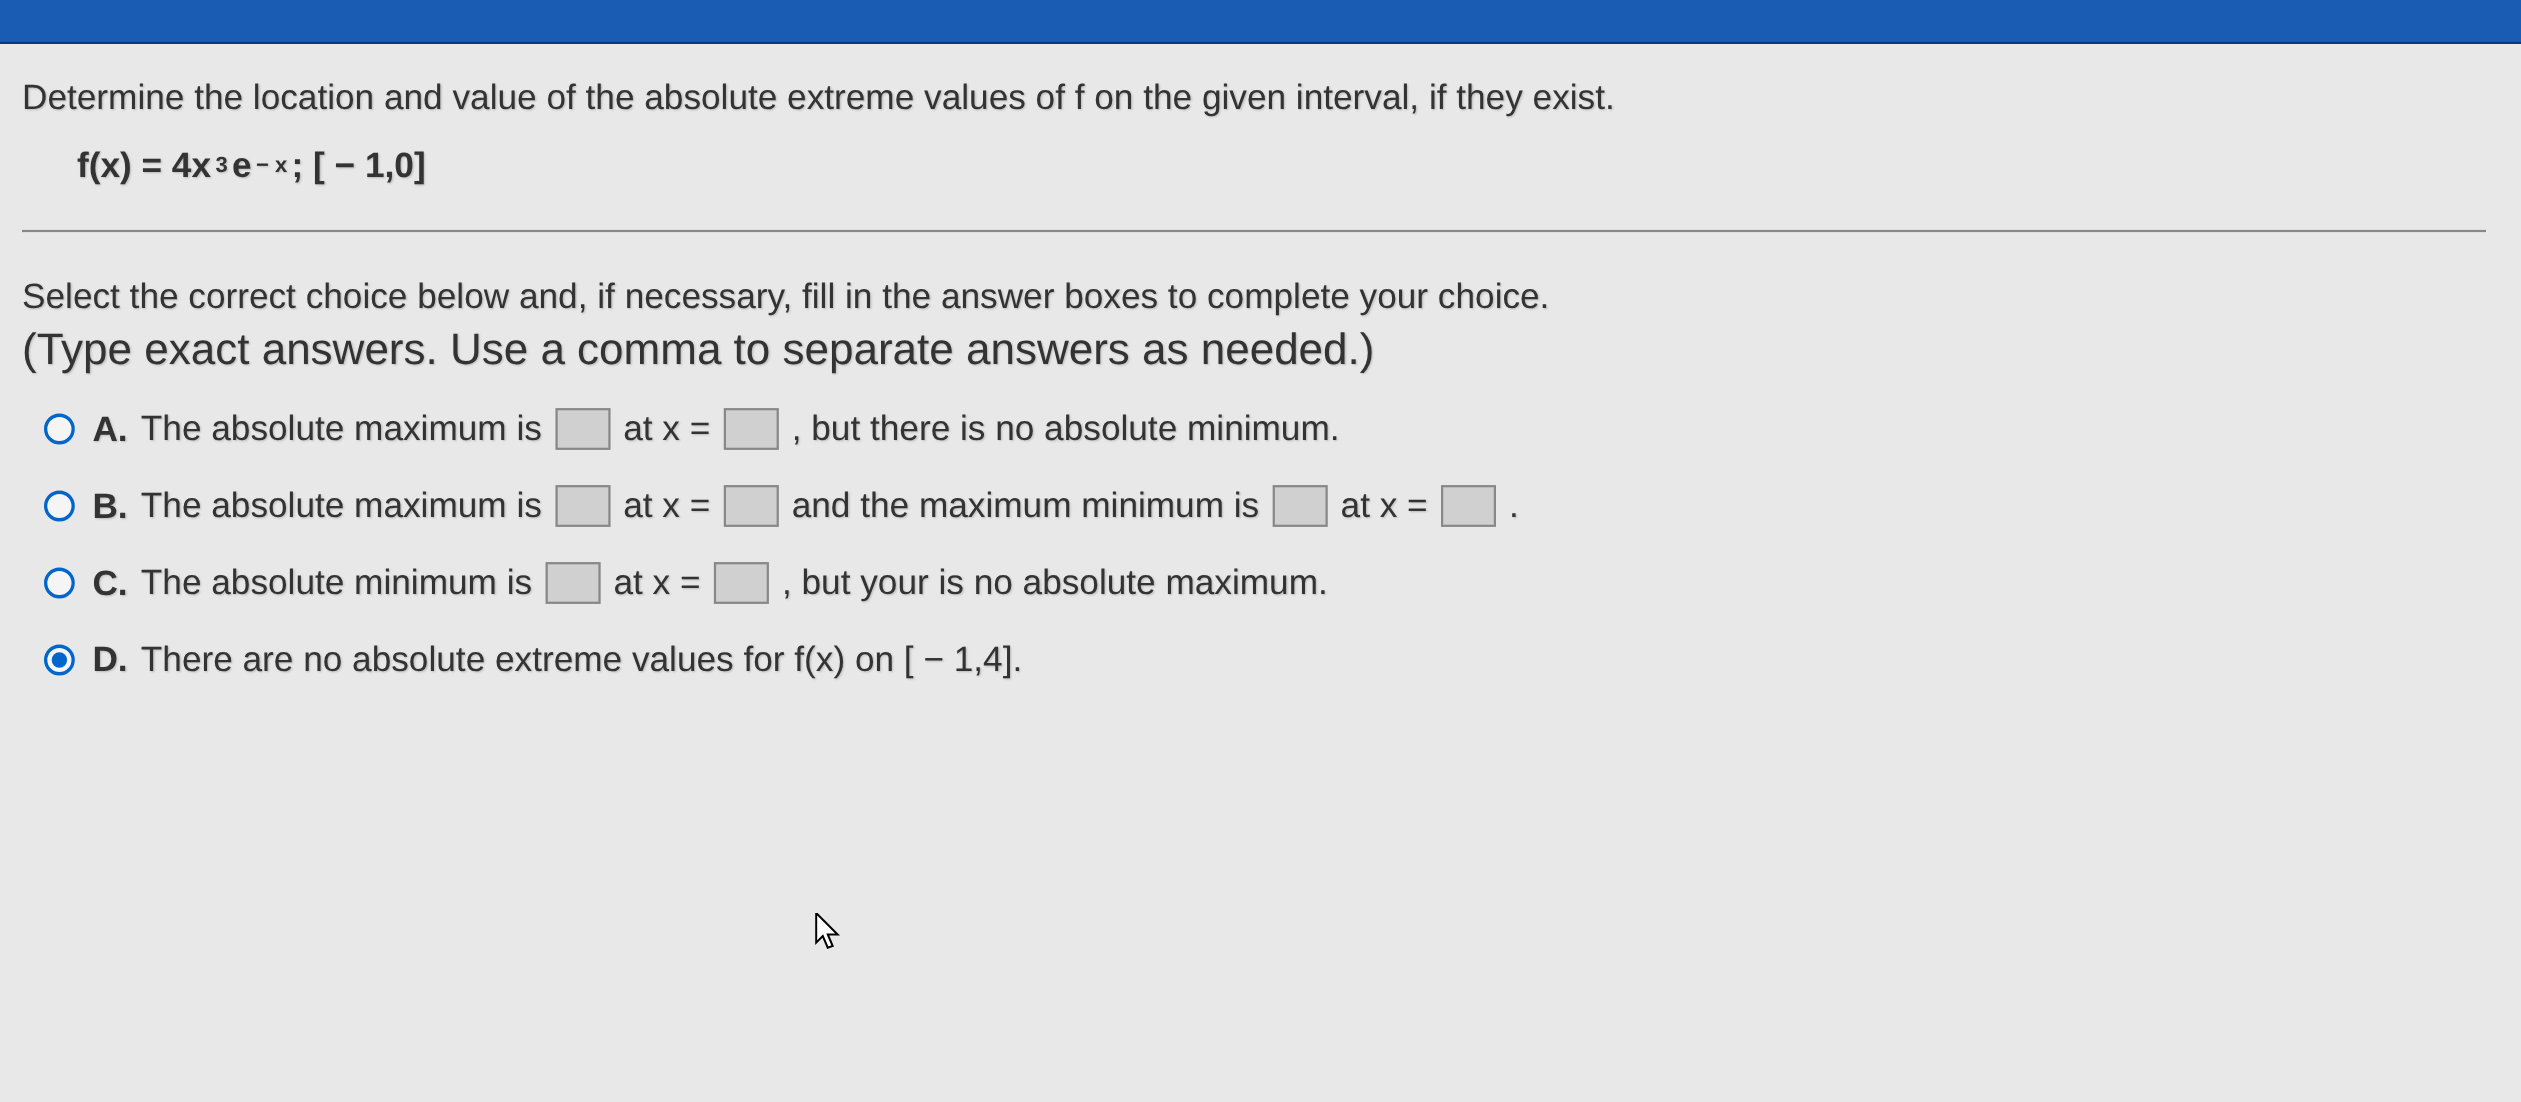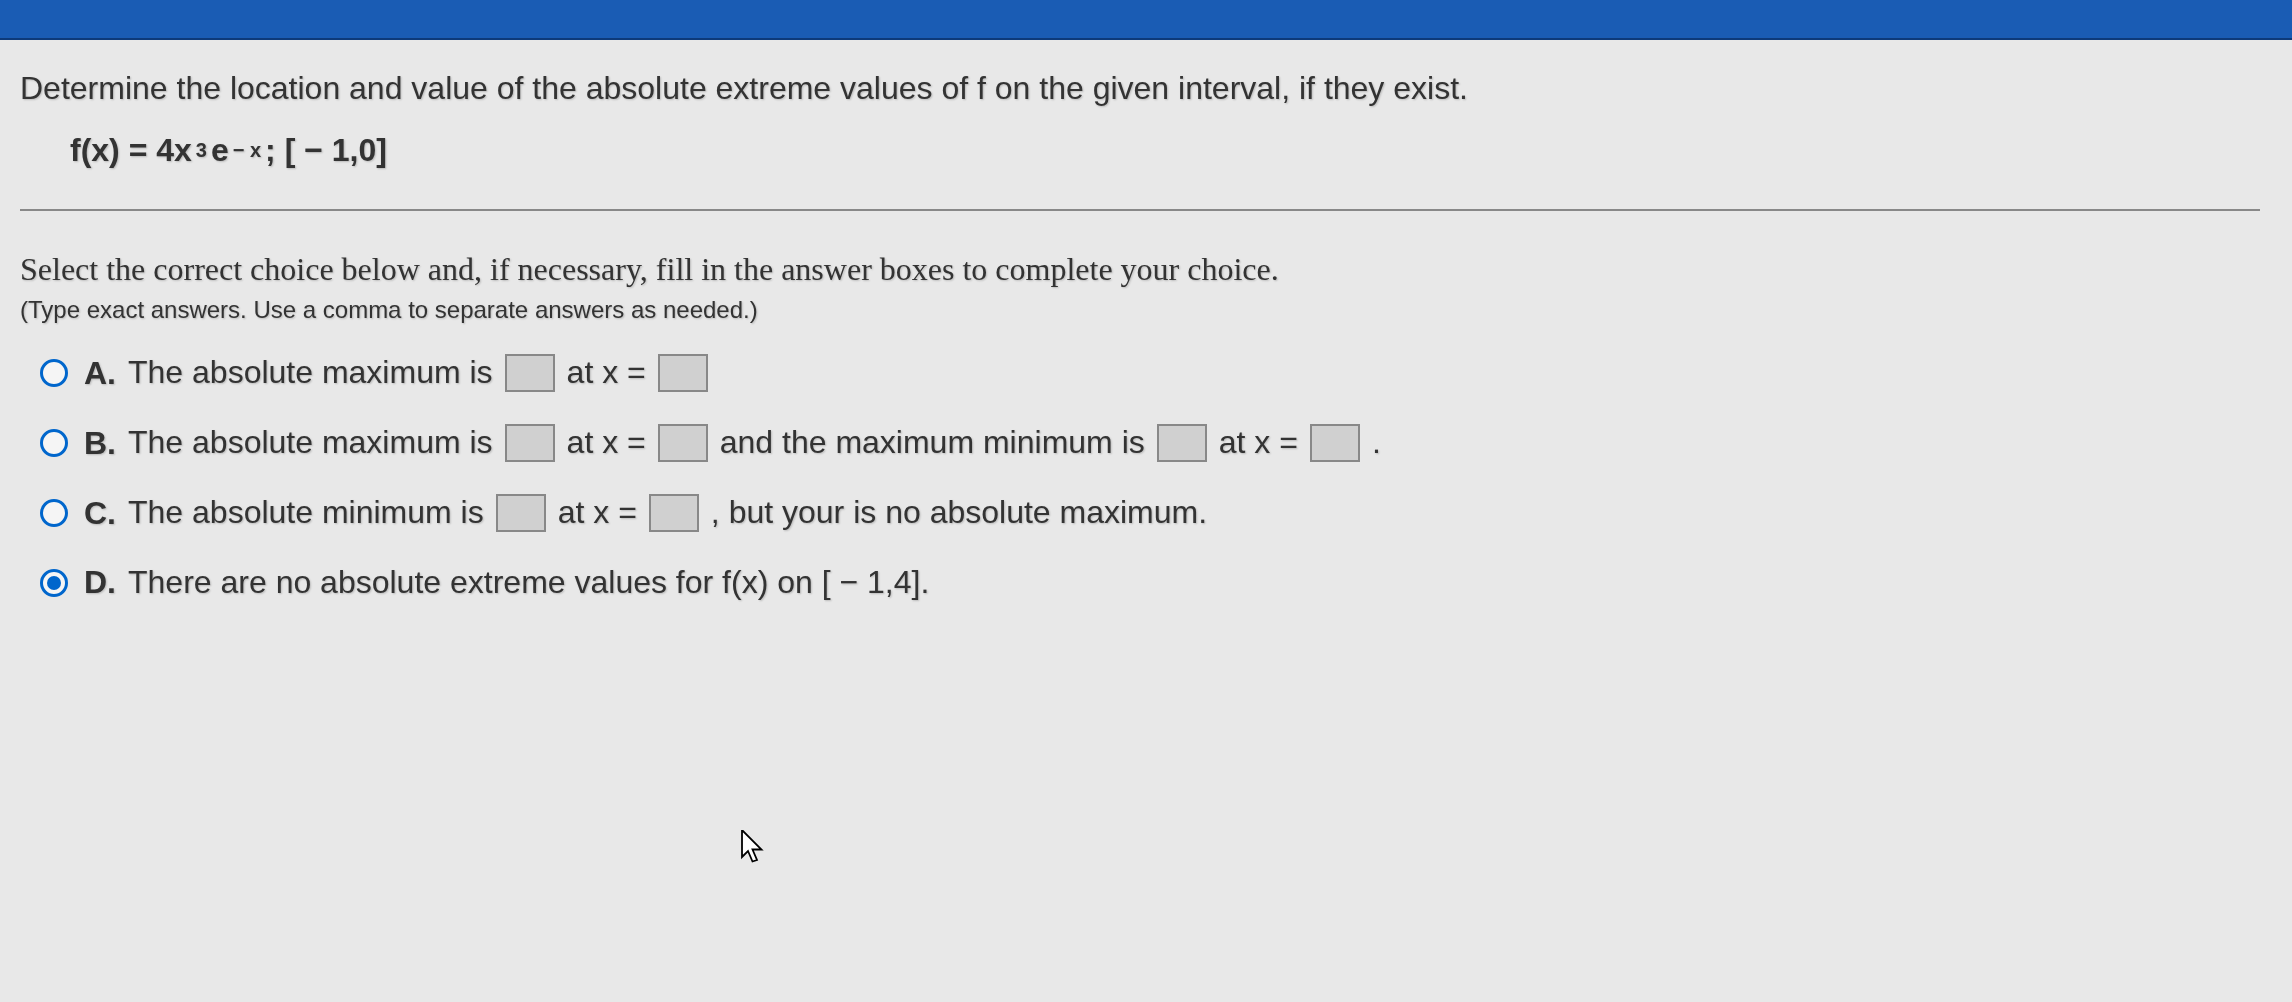--- a/index.html
+++ b/index.html
@@ -49,24 +49,23 @@
     .divider {
       border: none;
       border-top: 2px solid #888888;
       margin: 10px 0 40px 0;
     }
     .instructions {
       font-size: 32px;
       color: #333333;
       margin-bottom: 8px;
       text-shadow: 1px 1px 2px rgba(0,0,0,0.2);
-      font-family: Liberation Serif, serif;
     }
     .sub-instructions {
-      font-size: 24px;
+      font-size: 40px;
       color: #333333;
       margin-bottom: 30px;
       text-shadow: 1px 1px 2px rgba(0,0,0,0.2);
     }
     .choices {
       margin-left: 20px;
     }
     .choice-row {
       display: flex;
       align-items: center;
@@ -149,20 +148,21 @@
   <div class="choices">
 
     <div class="choice-row">
       <div class="radio"></div>
       <span class="choice-letter">A.</span>
       <div class="choice-text-wrapper">
         <span>The absolute maximum is</span>
         <span class="answer-box"></span>
         <span>at x =</span>
         <span class="answer-box"></span>
+        <span>, but there is no absolute minimum.</span>
       </div>
     </div>
 
     <div class="choice-row">
       <div class="radio"></div>
       <span class="choice-letter">B.</span>
       <div class="choice-text-wrapper">
         <span>The absolute maximum is</span>
         <span class="answer-box"></span>
         <span>at x =</span>

